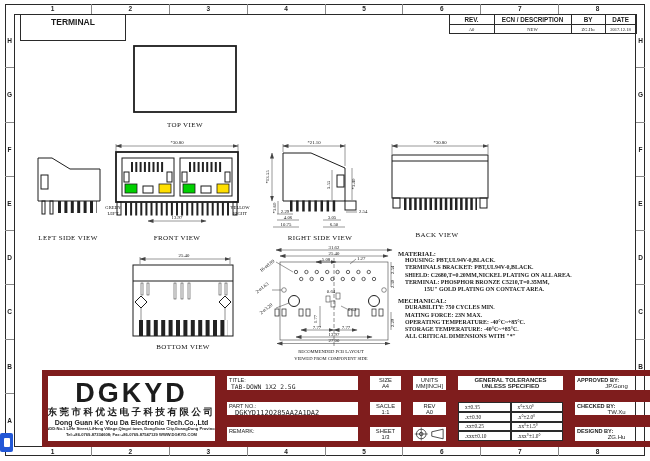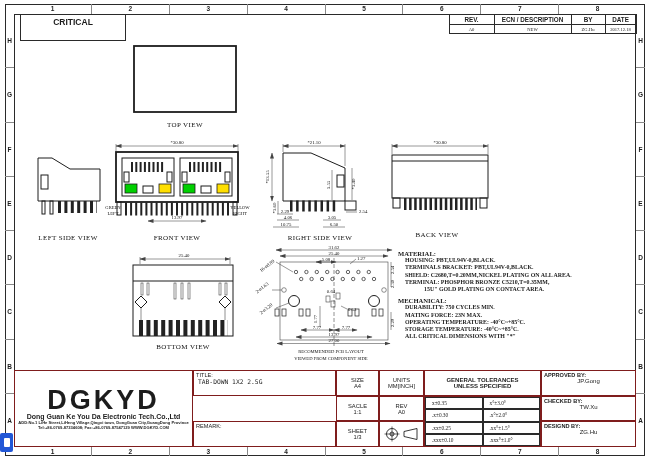--- a/index.html
+++ b/index.html
@@ -35,21 +35,21 @@
   .dimtext.s{text-anchor:start;}
   .tiny{font:4.6px "Liberation Serif",serif;text-anchor:middle;}
   
   .notes{left:398px;top:250px;width:196px;font-family:"Liberation Serif",serif;font-size:5.9px;font-weight:600;line-height:7.2px;}
   .notes .nt{font-size:6.6px;font-weight:bold;}
   .notes .ln{padding-left:7px;}
   .notes .ln2{padding-left:26px;}
   .notes .gap{height:4px;}
   
   .tb{left:14px;top:370px;width:622px;height:77px;}
-  .cell{position:absolute;border:1px solid #7f1d1d;box-sizing:border-box;overflow:hidden;}
+  .cell{position:absolute;border:6px solid #7f1d1d;box-sizing:border-box;overflow:hidden;margin-left:28px;}
   .lbl{font-size:5.6px;padding:1px 0 0 2px;}
   .val-mono{font-family:"DejaVu Sans Mono",monospace;}
   .cc{display:flex;flex-direction:column;align-items:center;justify-content:center;text-align:center;}
   
   .logo{font-size:27px;font-weight:bold;letter-spacing:3px;line-height:26px;text-align:center;}
   .cn{font-size:9.5px;font-weight:bold;letter-spacing:2.5px;text-align:center;white-space:nowrap;}
   .en{font-size:7px;font-weight:bold;text-align:center;white-space:nowrap;}
   .addr{font-size:4.1px;font-weight:bold;text-align:center;white-space:nowrap;line-height:5.5px;}
   
   .appicon{left:0;top:433px;width:13px;height:19px;background:#2257d6;border-radius:2px;display:flex;align-items:center;justify-content:center;}
@@ -96,21 +96,21 @@
     <span>G</span>
     <span>F</span>
     <span>E</span>
     <span>D</span>
     <span>C</span>
     <span>B</span>
     <span>A</span>
 </div>
 
 <div class="abs compliance">
-  <div>CRITICAL</div>
+  <div>TERMINAL</div>
 </div>
 
 <div class="abs revtbl">
   <div class="h">REV.</div>
   <div class="h">ECN / DESCRIPTION</div>
   <div class="h">BY</div>
   <div class="h">DATE</div>
   <div class="d">A0</div>
   <div class="d">NEW</div>
   <div class="d">ZG.Hu</div>
@@ -340,28 +340,33 @@
   <div class="ln">MATING FORCE: 23N MAX.</div>
   <div class="ln">OPERATING TEMPERATURE: -40°C~+85°C.</div>
   <div class="ln">STORAGE TEMPERATURE: -40°C~+85°C.</div>
   <div class="ln">ALL CRITICAL DIMENSIONS WITH "*"</div>
 </div>
 
 <div class="abs tb">
 
   <div class="cell cc" style="left:0;top:0;width:179px;height:77px;">
     <div class="logo">DGKYD</div>
+    <div class="cn">东莞市科优达电子科技有限公司</div>
     <div class="en">Dong Guan Ke You Da Electronic Tech.Co.,Ltd</div>
     <div class="addr">ADD:No.1 LiHe Street,LiHeng Village,Qingxi town, DongGuan City,GuangDong Province</div>
     <div class="addr">Tel:+86-0769-87334608; Fax:+86-0769-87547129  WWW.DGKYD.COM</div>
   </div>
 
   <div class="cell" style="left:179px;top:0;width:143px;height:26px;">
     <div class="lbl">TITLE:</div>
     <div class="val-mono" style="font-size:6.3px;padding-left:4px;">TAB-DOWN 1X2 2.5G</div>
+  </div>
+  <div class="cell" style="left:179px;top:26px;width:143px;height:25px;">
+    <div class="lbl">PART NO.:</div>
+    <div class="val-mono" style="font-size:7px;padding-left:8px;">DGKYD112Q285AA2A1DA2</div>
   </div>
   <div class="cell" style="left:179px;top:51px;width:143px;height:26px;">
     <div class="lbl">REMARK:</div>
   </div>
 
   <div class="cell cc" style="left:322px;top:0;width:43px;height:26px;font-size:5.8px;">
     <div>SIZE</div>
     <div>A4</div>
   </div>
   <div class="cell cc" style="left:322px;top:26px;width:43px;height:25px;font-size:5.8px;">

